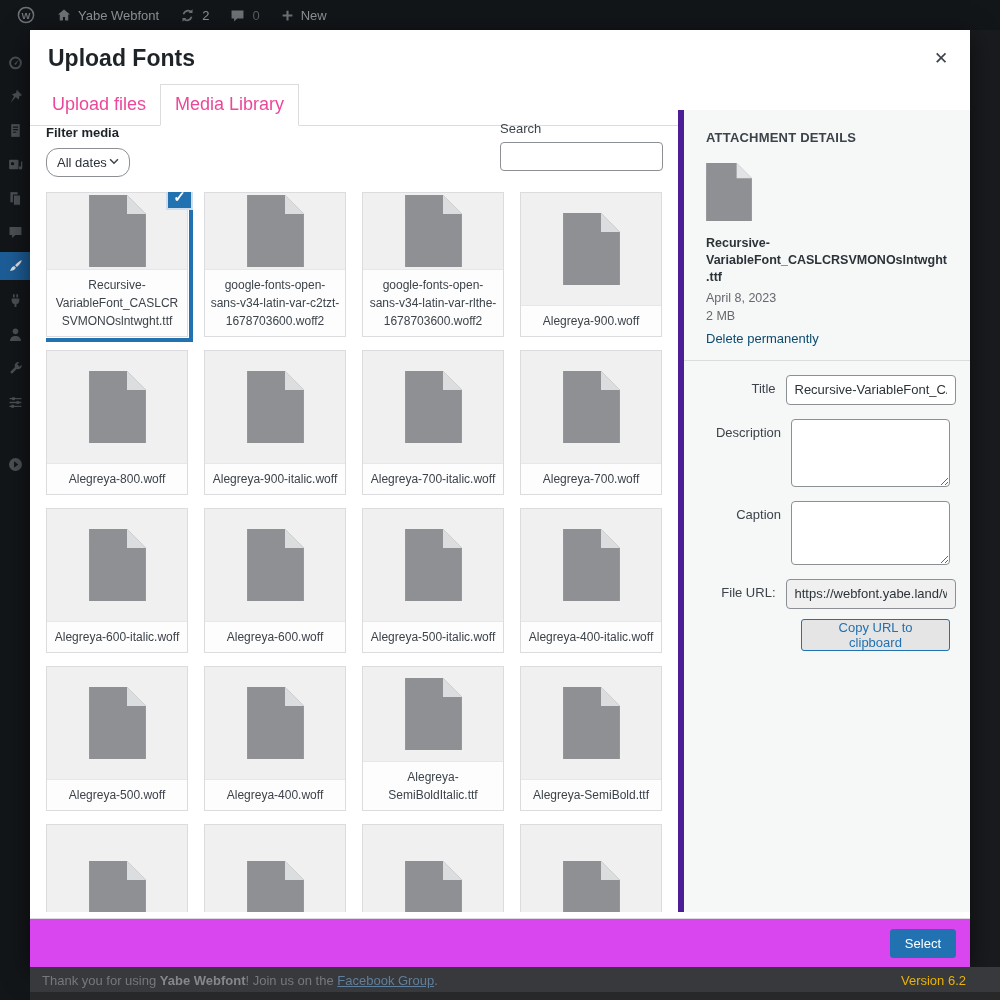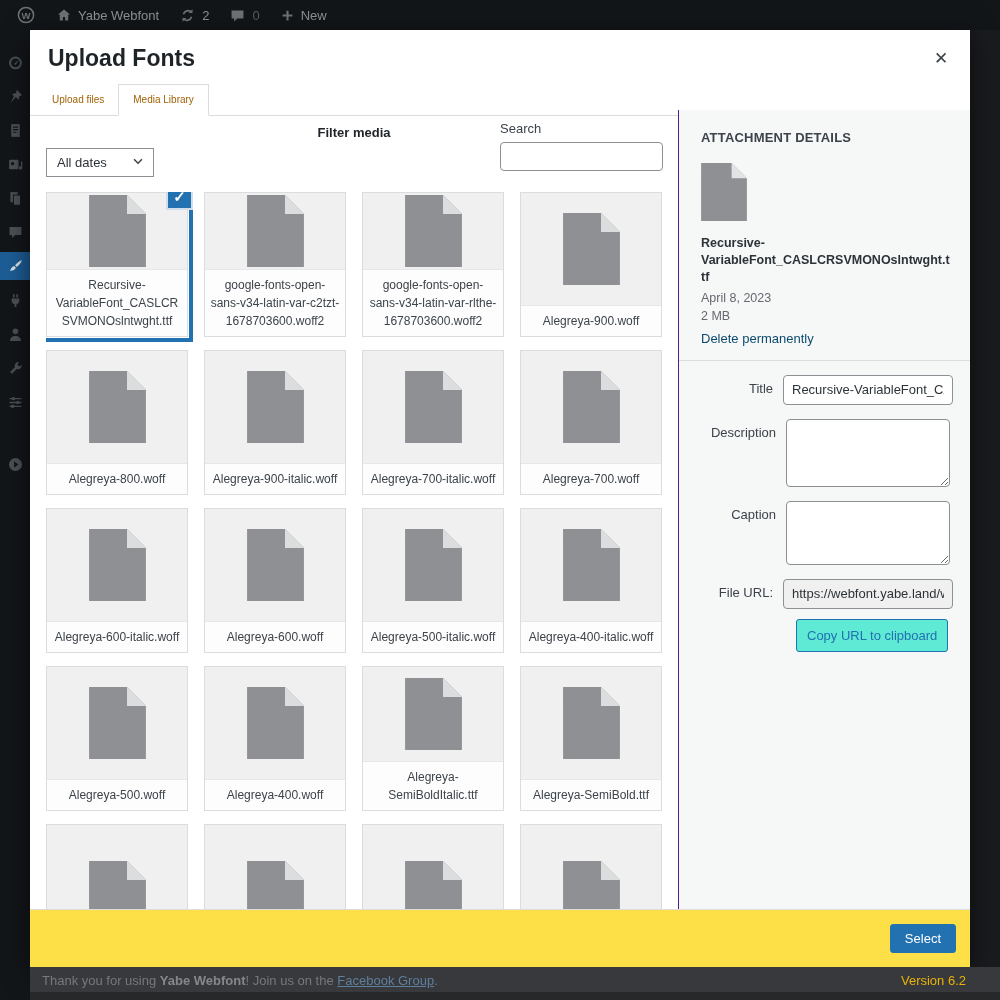--- a/index.html
+++ b/index.html
@@ -34,31 +34,31 @@
   .modal {
     position:absolute; left:30px; top:30px; width:940px; height:937px;
     background:#fff; box-shadow:0 5px 25px rgba(0,0,0,.6);
   }
   .modal-title { padding:15px 18px 2px; font-size:23px; font-weight:600; color:#1d2327; }
   .modal-close {
     position:absolute; top:14px; right:14px; width:30px; height:30px;
     border:none; background:none; font-size:17px; color:#3c434a; cursor:pointer; line-height:30px; text-align:center;
   }
   .tabs { display:flex; gap:10px; padding:10px 18px 0; border-bottom:1px solid #dcdcde; }
-  .tab { font-size:10px; color:#a16207; padding:9px 4px 10px; background:none; border:none; cursor:pointer; }
+  .tab { font-size:18px; color:#ec4899; padding:9px 4px 10px; background:none; border:none; cursor:pointer; }
   .tab.active {
     border:1px solid #dcdcde; border-bottom:1px solid #fff; margin-bottom:-1px;
     padding:9px 14px 10px; background:#fff;
   }
   
   .content-left { position:absolute; left:0; top:85px; width:648px; bottom:55px; overflow:hidden; }
   .media-toolbar { position:relative; height:77px; padding:8px 16px 0; }
-  .filter-label { font-size:13px; font-weight:700; color:#1d2327; padding-top:2px;text-align:center; }
+  .filter-label { font-size:13px; font-weight:700; color:#1d2327; padding-top:2px; }
   .filter-select {
-    margin-top:8px; width:108px; height:29px; border:1px solid #8c8f94; border-radius:0;
+    margin-top:8px; width:84px; height:29px; border:1px solid #8c8f94; border-radius:12px;
     background:#fff; display:flex; align-items:center; justify-content:space-between;
     padding:0 8px 0 10px; font-size:13px; color:#2c3338; cursor:pointer;
   }
   .search-block { position:absolute; left:470px; top:6px; width:163px; }
   .search-label { font-size:13px; color:#3c434a; }
   .search-input {
     margin-top:6px; width:163px; height:29px; border:1px solid #8c8f94; border-radius:4px;
     background:#fff; font-size:13px; padding:0 8px; font-family:"Liberation Sans",sans-serif;
   }
   
@@ -79,21 +79,21 @@
   .tile.selected { box-shadow:0 0 0 1px #fff, 0 0 0 5px #2271b1; }
   .check {
     position:absolute; top:-10px; right:-6px; width:27px; height:27px;
     background:#2271b1; border:2px solid #cfdded; color:#fff; font-size:15px; font-weight:700;
     display:flex; align-items:center; justify-content:center;
   }
   .doc-svg { display:block; }
   
   .details {
     position:absolute; right:0; top:80px; width:292px; bottom:55px;
-    background:#f6f7f7; border-left:1px solid #4c1d95; padding:20px 20px 0 22px; overflow:hidden;
+    background:#f6f7f7; border-left:6px solid #4c1d95; padding:20px 20px 0 22px; overflow:hidden;
     font-size:12.5px; color:#646970;
   }
   .details-heading { font-size:13px; font-weight:700; color:#3c434a; letter-spacing:.2px; }
   .details-thumb { margin-top:18px; }
   .details-filename { margin-top:14px; font-weight:700; color:#2c3338; overflow-wrap:anywhere; line-height:1.35; }
   .details-date { margin-top:5px; }
   .details-size { margin-top:4px; }
   .delete-link { display:inline-block; margin-top:8px; color:#0c4a6e; font-size:13px; text-decoration:none; cursor:pointer; }
   .details-sep { border:none; border-top:1px solid #dcdcde; margin:14px -20px 0 -22px; }
   .field-row { display:flex; margin-top:14px;justify-content:center; }
@@ -101,27 +101,27 @@
   .field-input, .field-area, .field-url {
     width:170px; border:1px solid #8c8f94; border-radius:4px; background:#fff;
     font-size:13px; padding:4px 8px; font-family:"Liberation Sans",sans-serif; color:#2c3338;
   }
   .field-input { height:30px; }
   .field-area { resize:vertical; }
   .area-caption { height:64px; }
   .area-desc { height:68px; }
   .field-url { height:30px; background:#f0f0f1; }
   .copy-btn {
-    margin:10px 0 0 95px; background:#5eead4; border:1px solid #2271b1; color:#2271b1;
-    font-size:13px; padding:8px 10px; border-radius:3px; cursor:pointer; font-family:"Liberation Sans",sans-serif;
+    margin:10px 0 0 95px; background:#e5e5e5; border:1px solid #2271b1; color:#2271b1;
+    font-size:13px; padding:0 10px; border-radius:3px; cursor:pointer; font-family:"Liberation Sans",sans-serif;
   }
   
   .modal-foot {
-    position:absolute; left:0; bottom:0; width:940px; height:58px;
-    background:#fde047; border-top:1px solid #dcdcde; display:flex; align-items:center; justify-content:flex-end;
+    position:absolute; left:0; bottom:0; width:940px; height:49px;
+    background:#d946ef; border-top:1px solid #dcdcde; display:flex; align-items:center; justify-content:flex-end;
     padding-right:14px;
   }
   .select-btn {
     background:#2271b1; color:#fff; border:1px solid #2271b1; border-radius:3px;
     font-size:13px; padding:6px 14px; cursor:pointer; font-family:"Liberation Sans",sans-serif;
   }
   
   .page-footer {
     position:absolute; left:30px; right:0; top:967px; height:33px; background:#37393c;
     display:flex; align-items:center; justify-content:space-between;

